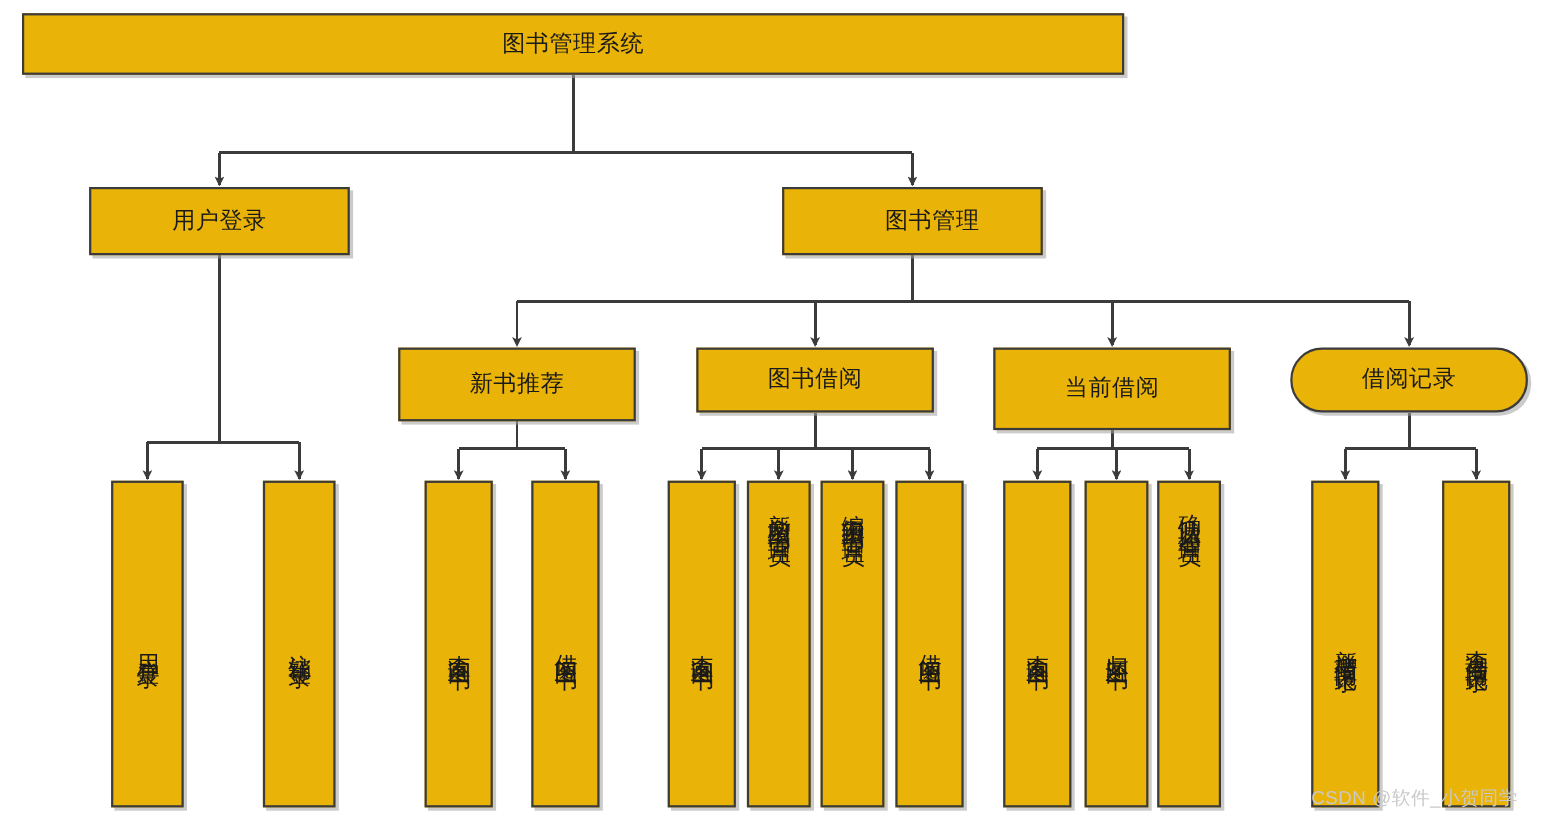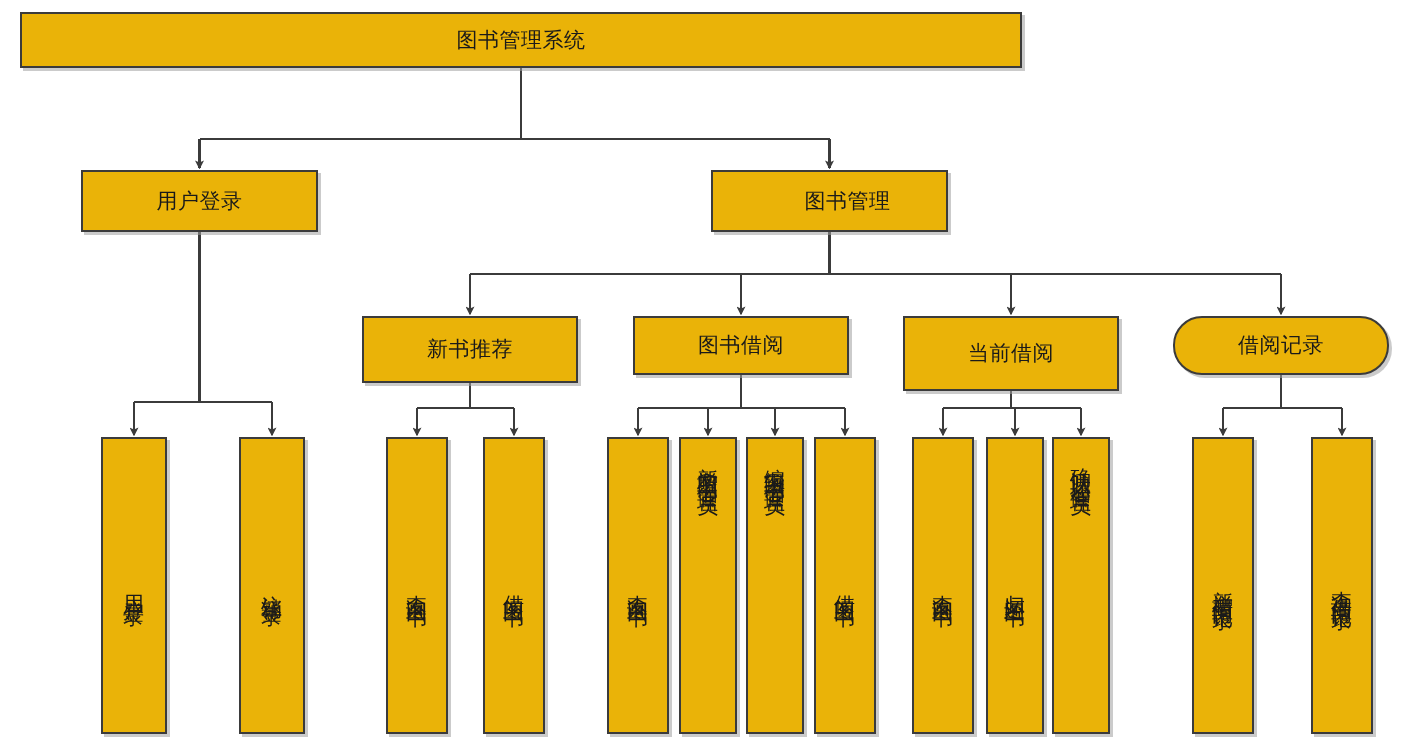--- a/index.html
+++ b/index.html
@@ -170,13 +170,14 @@
       <div class="node vertical" style="left: 1052px; top: 437px; width: 58px; height: 297px;">
         <span class="node-label">确认归还（管理员）</span>
       </div>
       <div class="node vertical centered" style="left: 1192px; top: 437px; width: 62px; height: 297px;">
         <span class="node-label">新增借阅记录</span>
       </div>
       <div class="node vertical centered" style="left: 1311px; top: 437px; width: 62px; height: 297px;">
         <span class="node-label">查询借阅记录</span>
       </div>
     </div>
+  <div class="watermark" style="left: 1192px; top: 714px; color: rgb(201, 201, 201);">CSDN @软件_小贺同学</div>
 </div>
 
 </body></html>

